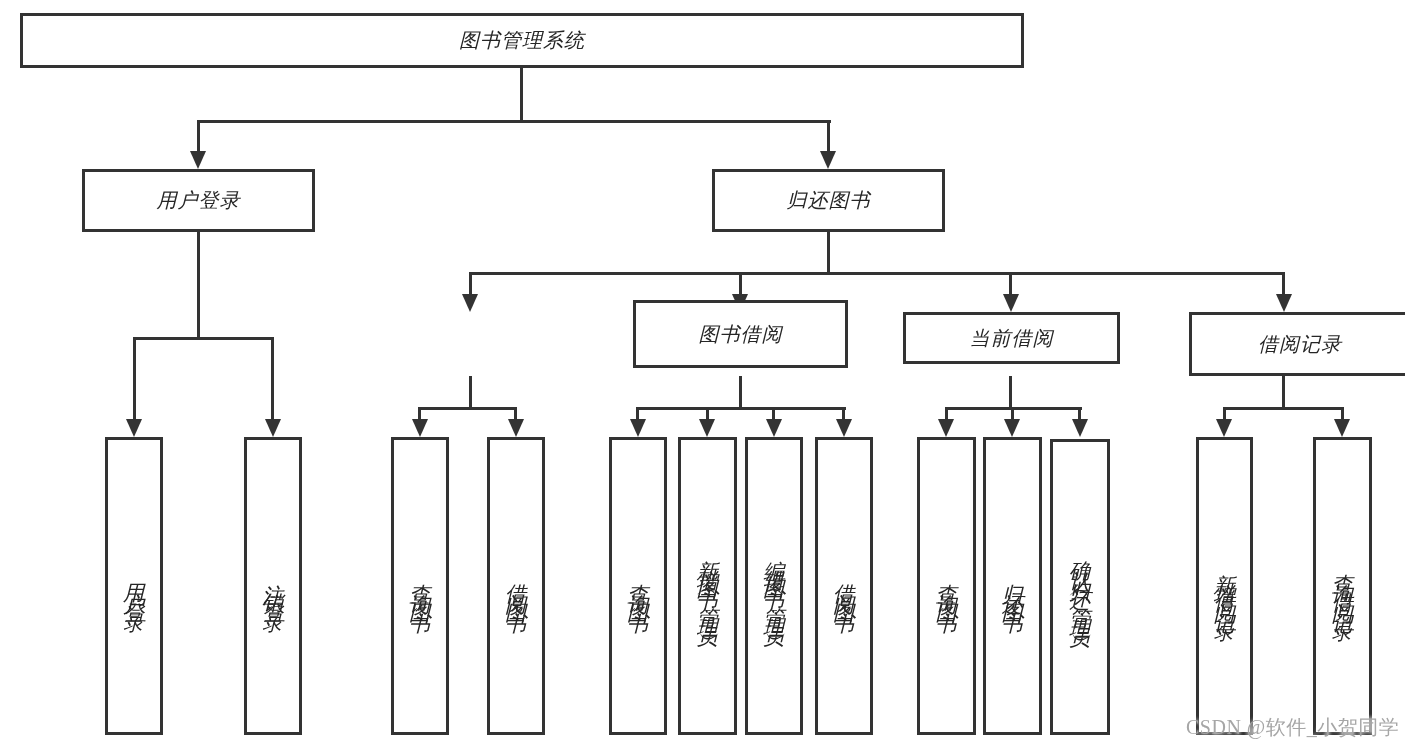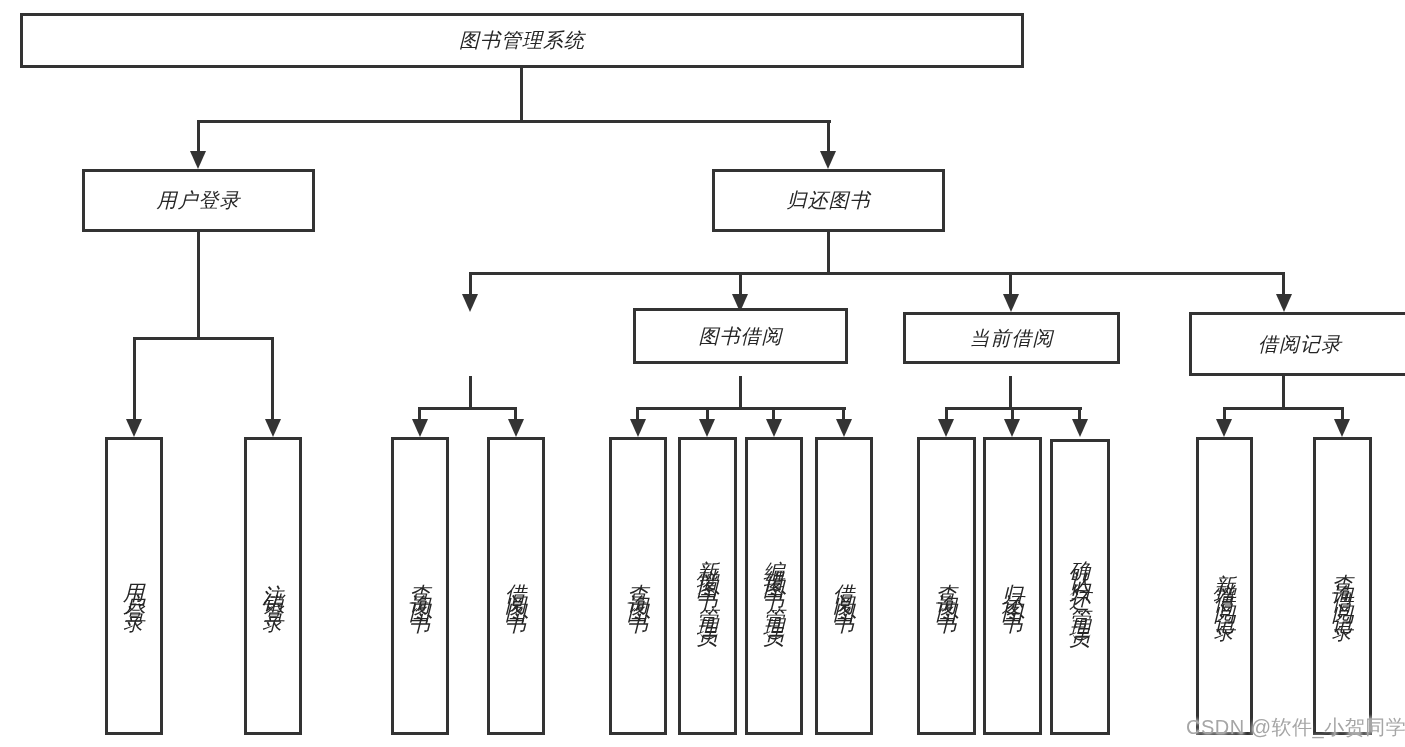--- a/index.html
+++ b/index.html
@@ -20,20 +20,21 @@
   .tri{
     position:absolute;width:0;height:0;
     border-left:8px solid transparent;border-right:8px solid transparent;
     border-top:18px solid #333333;
   }
   .watermark{
     position:absolute;left:1186px;top:714px;z-index:10;
     font-size:20px;letter-spacing:0.5px;color:#a6a6a6;
     text-shadow:0 0 4px #ffffff,0 0 4px #ffffff;
     white-space:nowrap;
+    font-family:Liberation Serif, serif;
   }
 </style>
 </head>
 <body>
 
 <div class="canvas">
 
   <div class="box hlabel" style="left:20px;top:13px;width:1004px;height:55px;">图书管理系统</div>
 
   <div class="line" style="left:520px;top:68px;width:3px;height:54px;"></div>
@@ -57,21 +58,21 @@
   <div class="line" style="left:469px;top:272px;width:815px;height:3px;"></div>
   <div class="line" style="left:469px;top:272px;width:3px;height:26px;"></div>
   <div class="tri" style="left:462px;top:294px;"></div>
   <div class="line" style="left:739px;top:272px;width:3px;height:26px;"></div>
   <div class="tri" style="left:732px;top:294px;"></div>
   <div class="line" style="left:1009px;top:272px;width:3px;height:26px;"></div>
   <div class="tri" style="left:1003px;top:294px;"></div>
   <div class="line" style="left:1282px;top:272px;width:3px;height:26px;"></div>
   <div class="tri" style="left:1276px;top:294px;"></div>
 
-  <div class="box hlabel" style="left:633px;top:308px;width:215px;height:56px;">图书借阅</div>
+  <div class="box hlabel" style="left:633px;top:300px;width:215px;height:68px;">图书借阅</div>
   <div class="box hlabel" style="left:903px;top:312px;width:217px;height:52px;">当前借阅</div>
   <div class="box hlabel" style="left:1173px;top:312px;width:222px;height:64px;margin-left:16px;">借阅记录</div>
 
   <div class="line" style="left:469px;top:376px;width:3px;height:33px;"></div>
   <div class="line" style="left:419px;top:407px;width:98px;height:3px;"></div>
   <div class="line" style="left:418px;top:407px;width:3px;height:16px;"></div>
   <div class="tri" style="left:412px;top:419px;"></div>
   <div class="line" style="left:514px;top:407px;width:3px;height:16px;"></div>
   <div class="tri" style="left:508px;top:419px;"></div>
 

